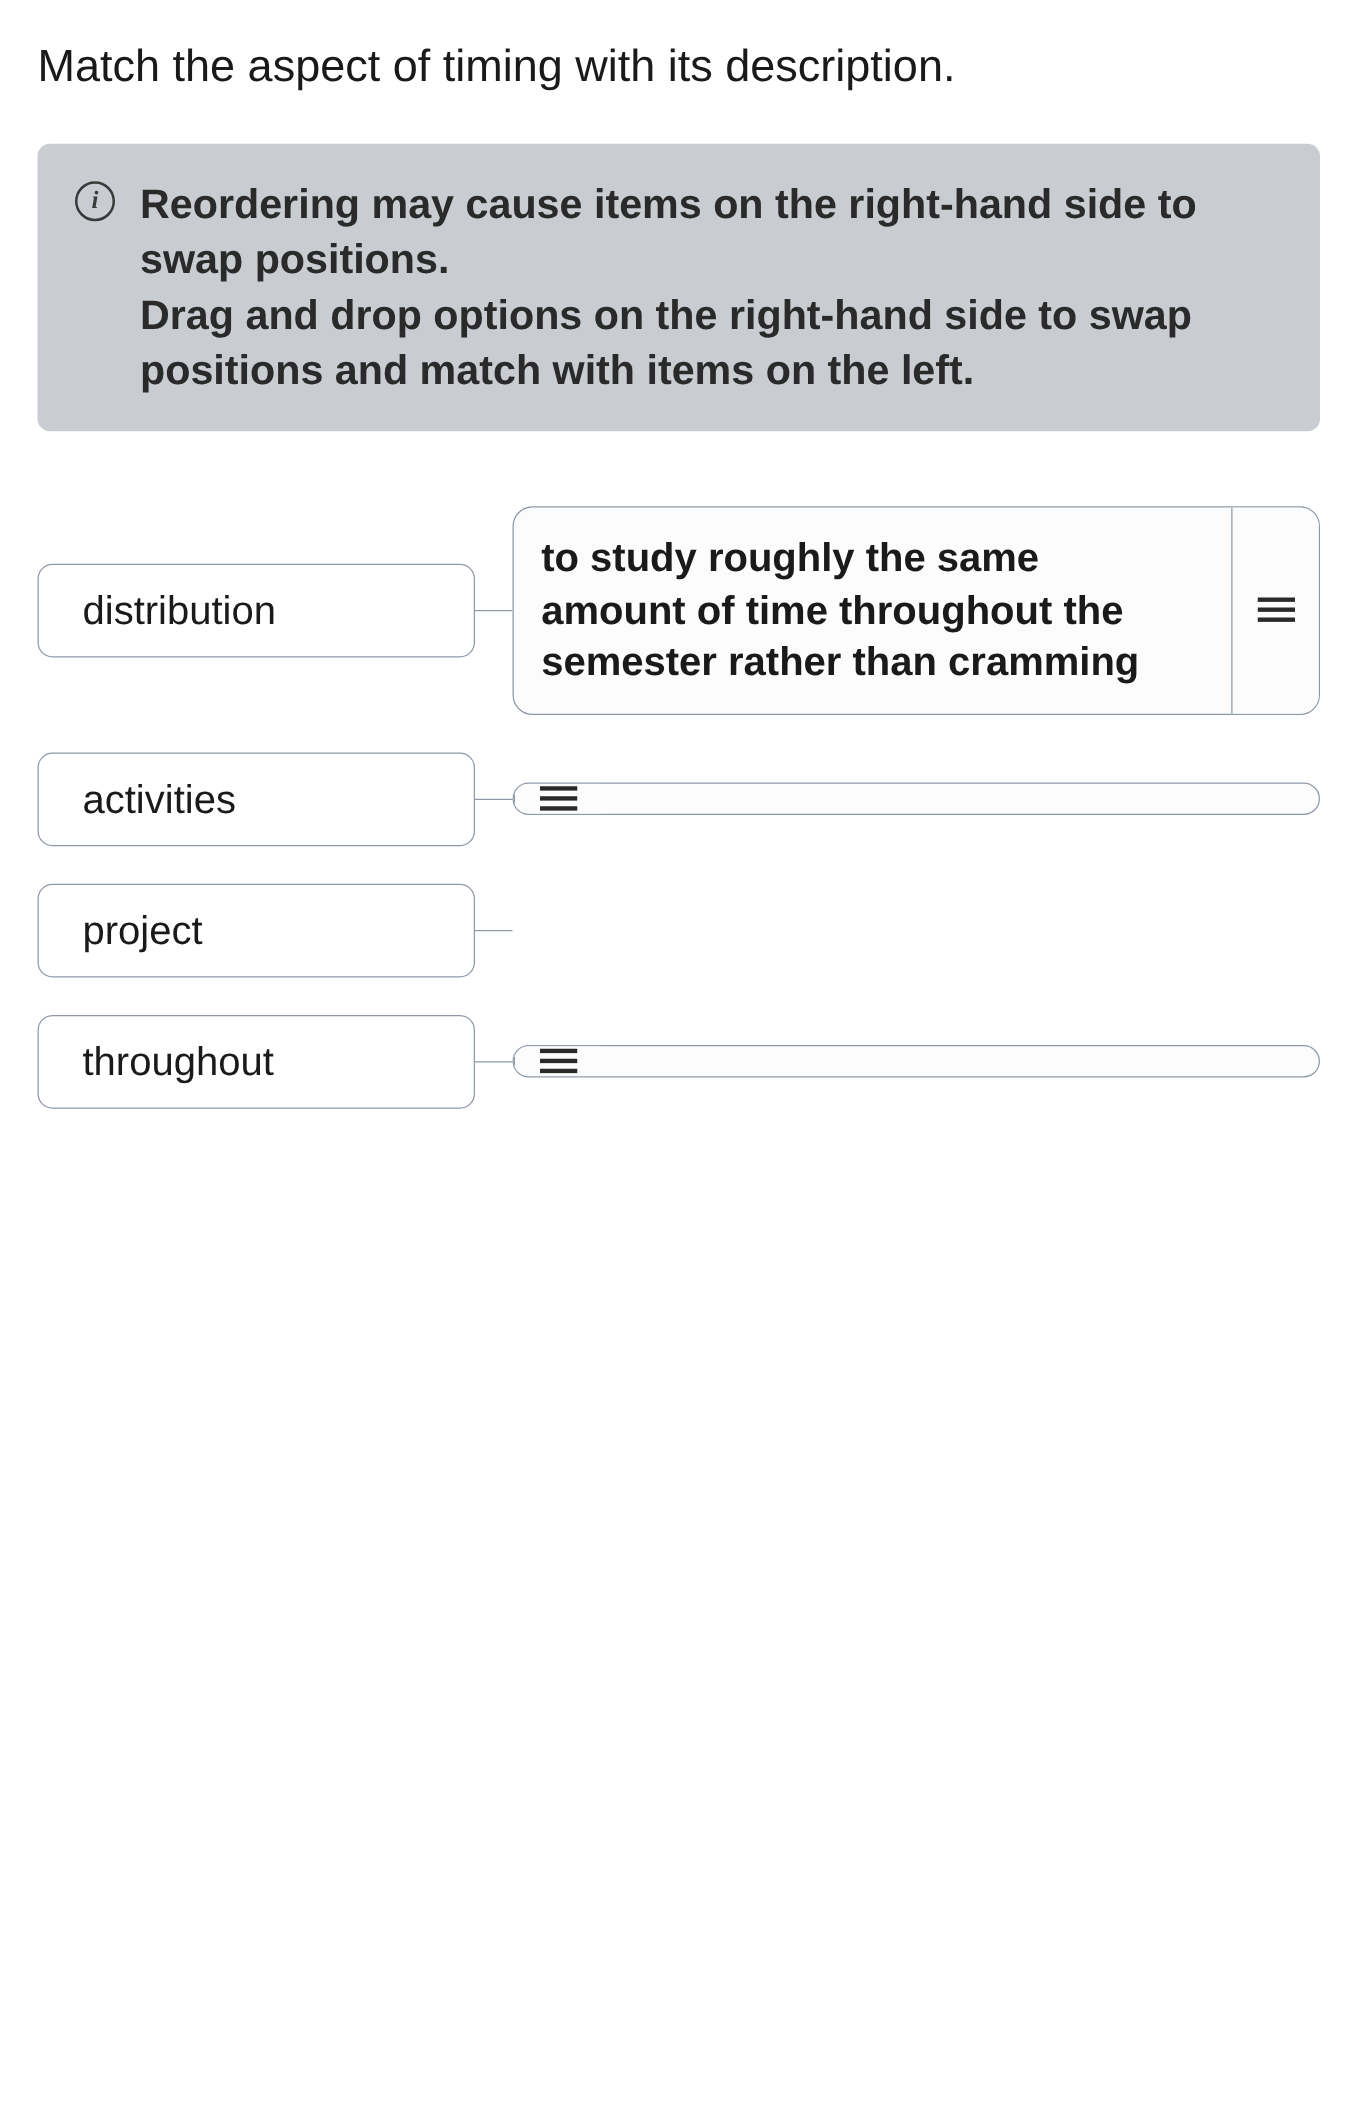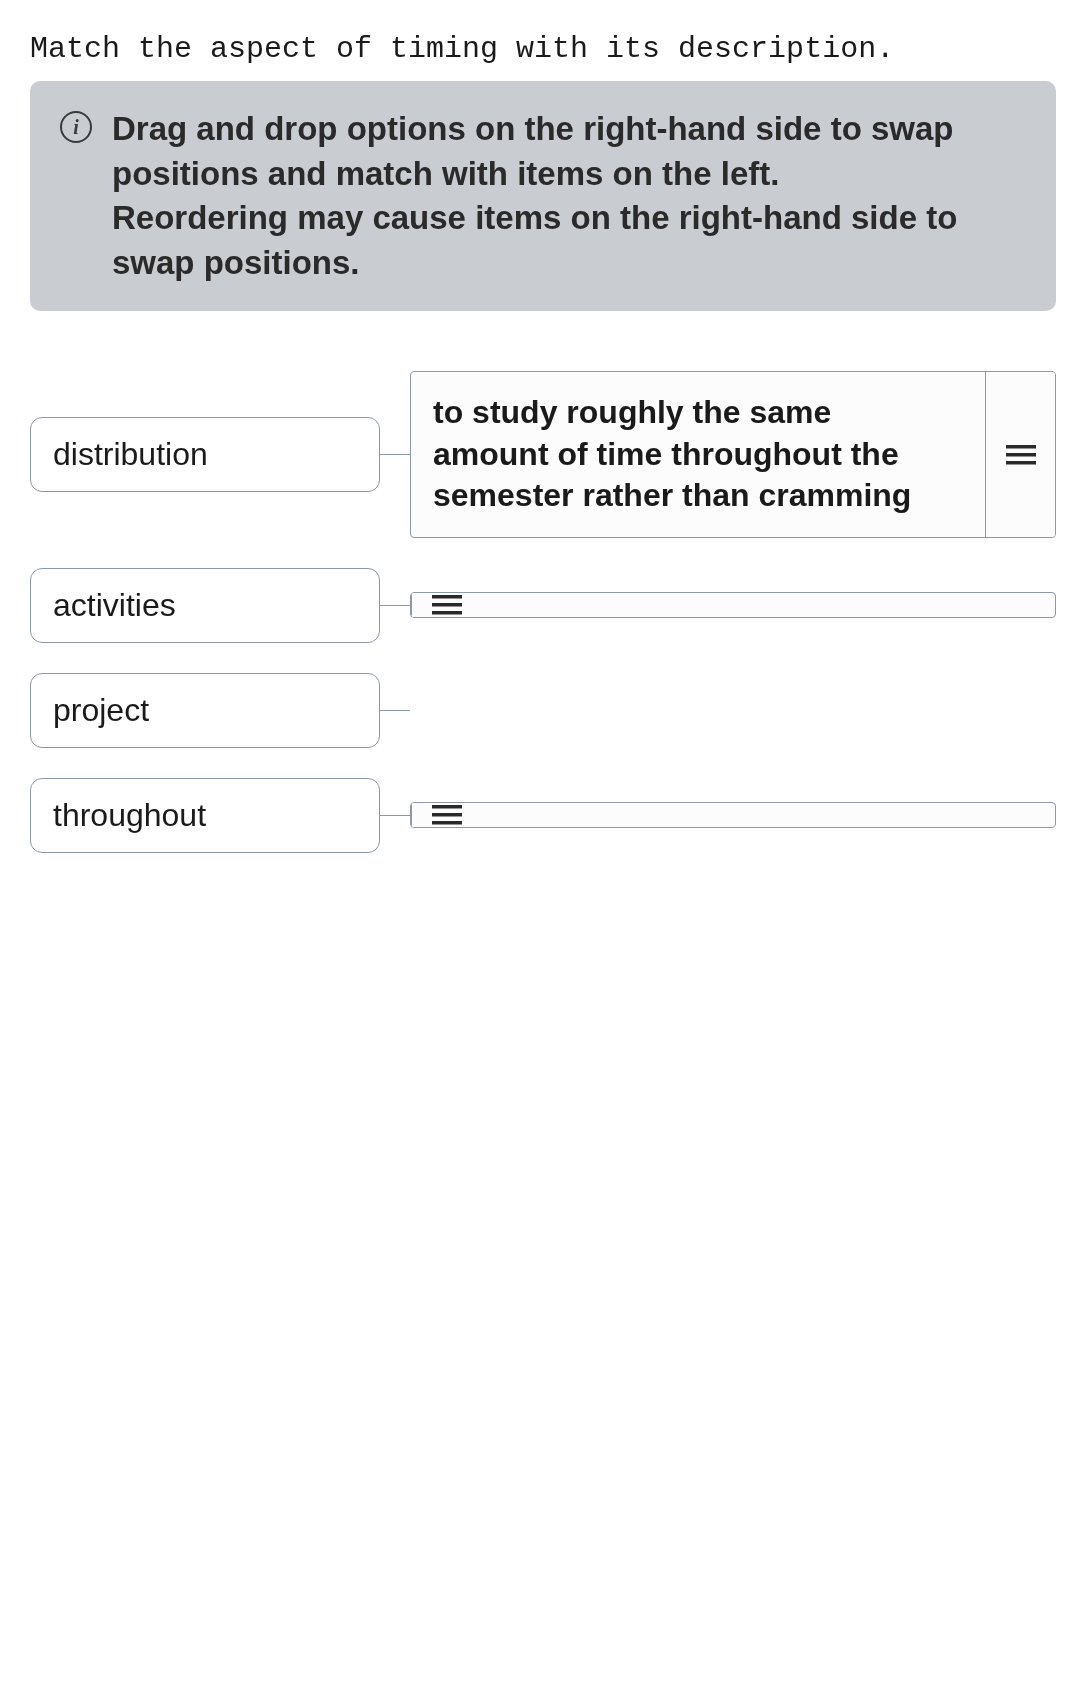--- a/index.html
+++ b/index.html
@@ -5,25 +5,24 @@
   * { box-sizing: border-box; }
   body {
     margin: 0;
     padding: 30px;
     font-family: -apple-system, BlinkMacSystemFont, "Segoe UI", Helvetica, Arial, sans-serif;
     color: #1a1a1a;
     background: #fff;
     width: 1086px;
   }
   .question {
-    font-size: 30px;
+    font-size: 36px;
     font-weight: 400;
-    margin-bottom: 12px;
+    margin-bottom: 38px;
     line-height: 1.3;
-    font-family: Liberation Mono, monospace;
   }
   .instruction-box {
     background: #c9ccd1;
     border-radius: 10px;
     padding: 26px 30px 26px 30px;
     display: flex;
     gap: 20px;
     align-items: flex-start;
     margin-bottom: 60px;
   }
@@ -56,35 +55,35 @@
     gap: 30px;
   }
   .pair-row {
     display: flex;
     align-items: center;
   }
   .left-item {
     flex: 0 0 350px;
     border: 1.5px solid #8f99a6;
     border-radius: 12px;
-    padding: 18px 22px;
+    padding: 18px 35px;
     font-size: 32px;
     background: #fff;
   }
   .connector {
     flex: 0 0 30px;
     height: 1.5px;
     background: #8f99a6;
   }
   .right-item {
     flex: 1;
     display: flex;
     align-items: stretch;
     border: 1.5px solid #8f99a6;
-    border-radius: 4px;
+    border-radius: 16px;
     background: #fcfcfd;
     overflow: hidden;
     gap: 12px;
   }
   .right-text {
     flex: 1;
     padding: 20px 22px;
     font-size: 32px;
     font-weight: 600;
     line-height: 1.3;
@@ -102,22 +101,22 @@
   .drag-handle svg { display: block; }
 </style>
 </head>
 <body>
 
 <div class="question">Match the aspect of timing with its description.</div>
 
 <div class="instruction-box">
   <div class="info-icon">i</div>
   <div class="instruction-text">
+    <p>Reordering may cause items on the right-hand side to swap positions.</p>
     <p>Drag and drop options on the right-hand side to swap positions and match with items on the left.</p>
-    <p>Reordering may cause items on the right-hand side to swap positions.</p>
   </div>
 </div>
 
 <div class="pairs">
 
   <div class="pair-row">
     <div class="left-item">distribution</div>
     <div class="connector"></div>
     <div class="right-item">
       <div class="right-text">to study roughly the same amount of time throughout the semester rather than cramming</div>

